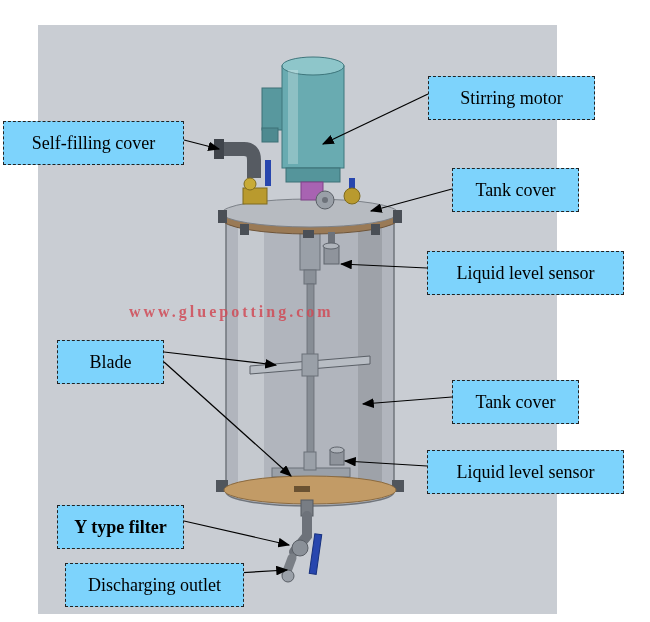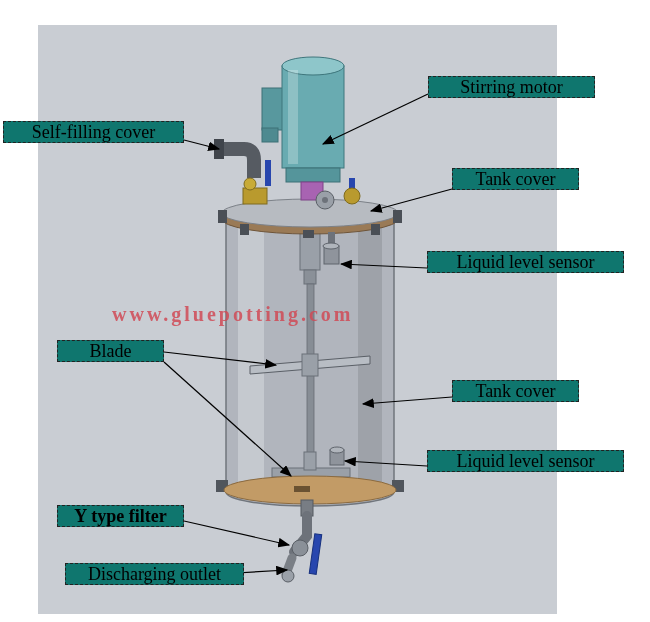--- a/index.html
+++ b/index.html
@@ -2,28 +2,28 @@
 <html><head>
 <meta charset="utf-8">
 <style>
   * { margin: 0; padding: 0; box-sizing: border-box; }
   html, body { width: 650px; height: 622px; background: #ffffff; }
   body { font-family: "Liberation Serif", serif; }
   .stage { position: relative; width: 650px; height: 622px; background: #fff; overflow: hidden; }
   .photo { position: absolute; left: 38px; top: 25px; width: 519px; height: 589px; background: #c9cdd3; }
   svg.layer { position: absolute; left: 0; top: 0; width: 650px; height: 622px; }
   .callout {
-    position: absolute; height: 22px;
-    background: #0f766e; border: 1px dashed #222;
+    position: absolute; height: 44px;
+    background: #7dd3fc; border: 1px dashed #222;
     display: flex; align-items: center; justify-content: center;
     font-size: 18px; color: #000; white-space: nowrap;
   }
   .watermark {
-    position: absolute; left: 112px; top: 303px;
-    font-size: 20px; font-weight: bold; letter-spacing: 3px;
+    position: absolute; left: 129px; top: 303px;
+    font-size: 16px; font-weight: bold; letter-spacing: 3px;
     color: rgba(208, 74, 86, 0.85);
   }
 </style>
 </head>
 <body>
 
 <div class="stage">
 
   <div class="photo"></div>
 

